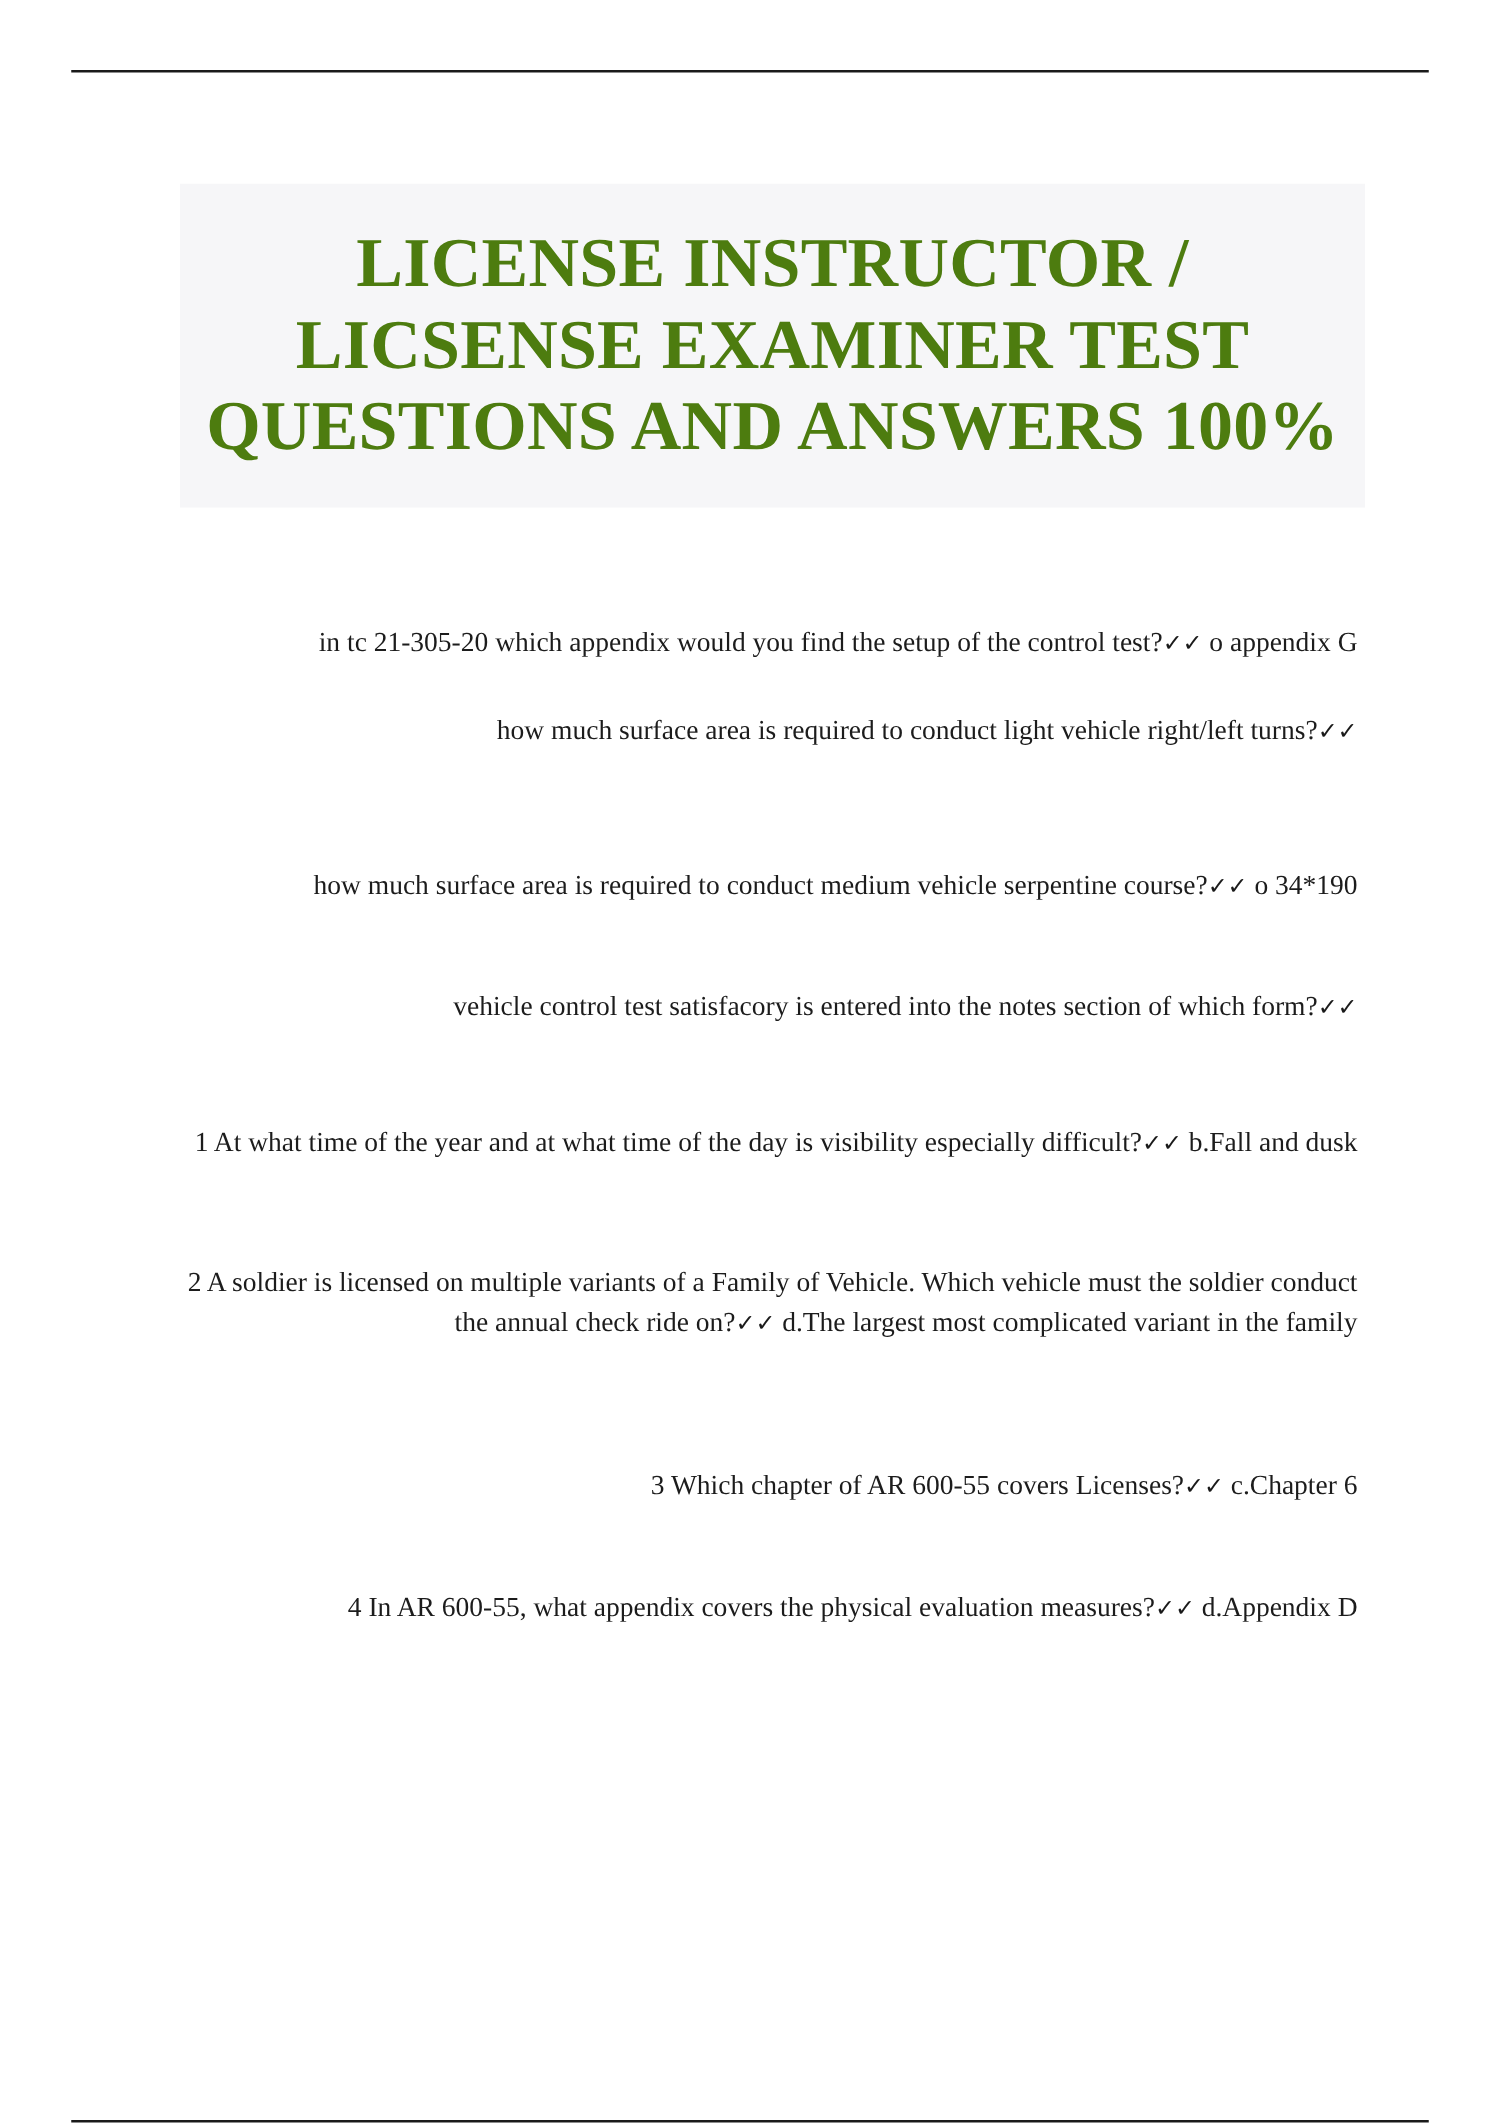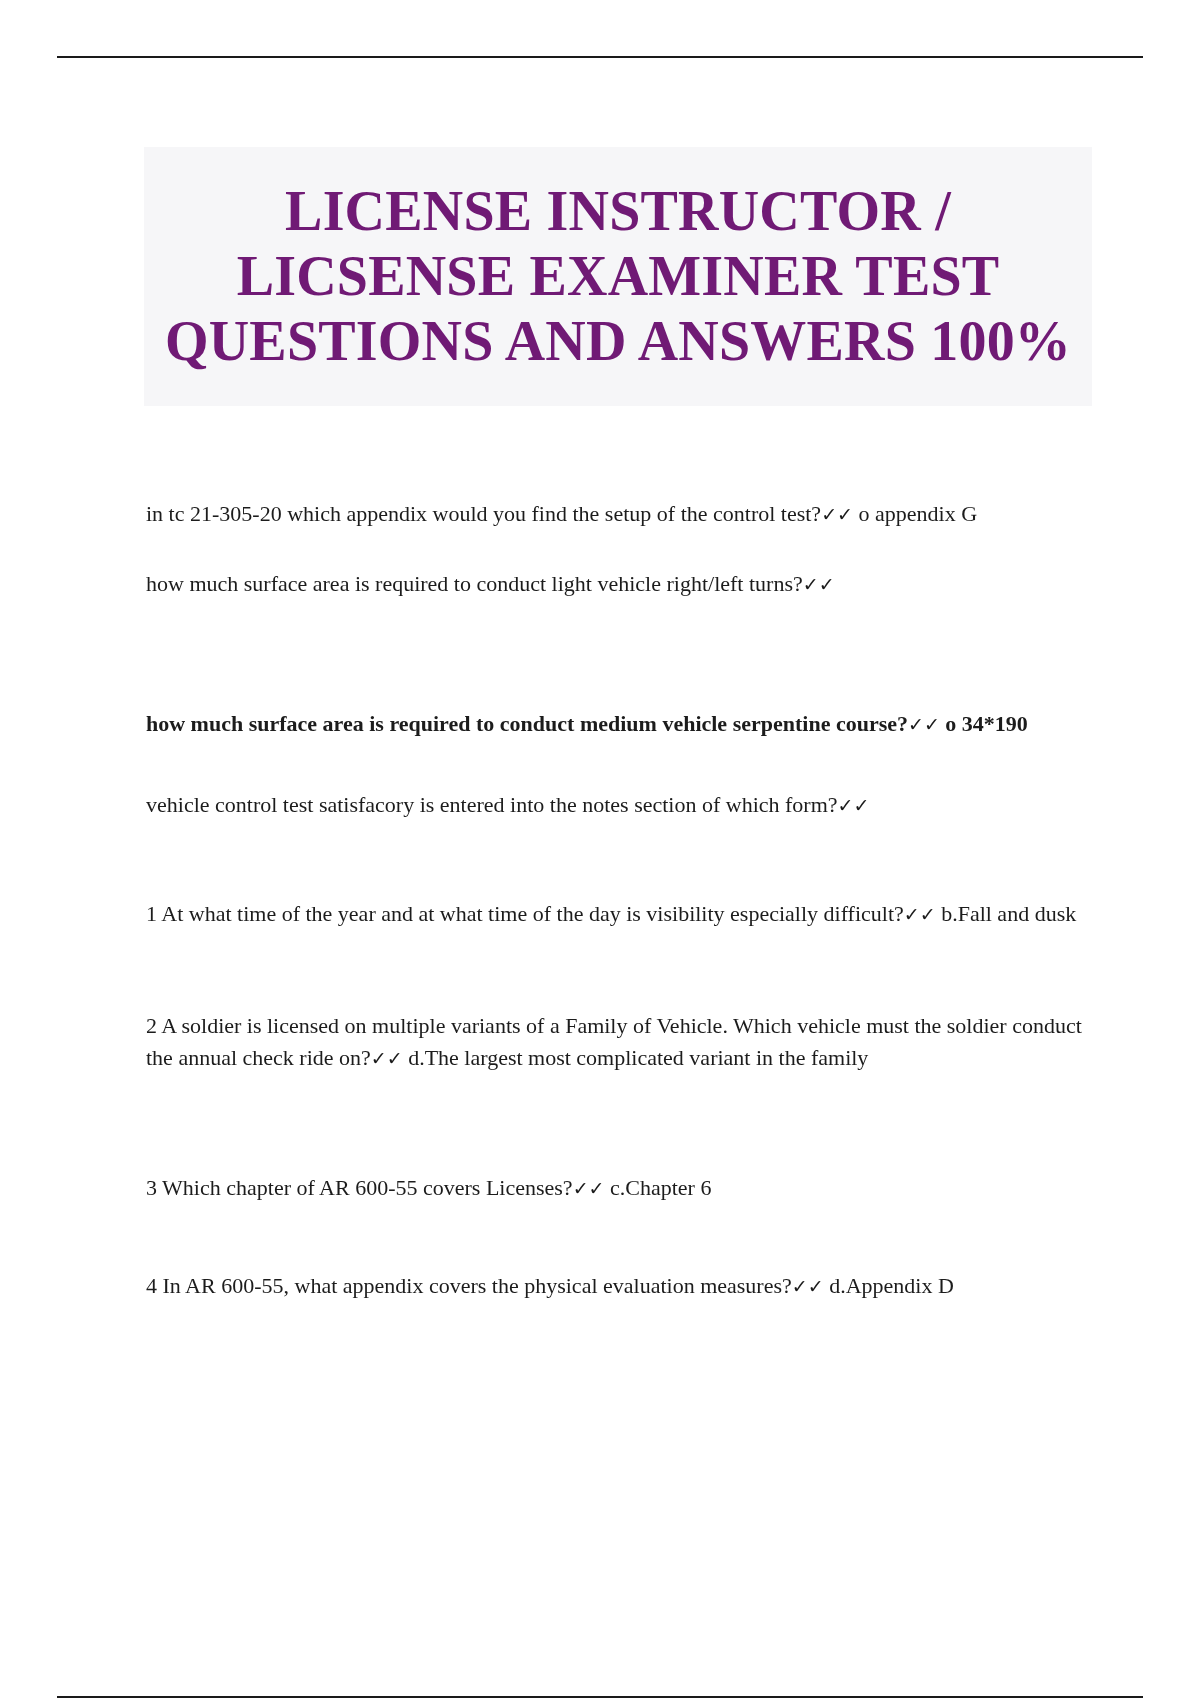--- a/index.html
+++ b/index.html
@@ -36,33 +36,34 @@
       align-items: center;
       justify-content: center;
     }
     .title {
       margin: 16px;
       text-align: center;
       font-family: "Liberation Serif", "DejaVu Serif", serif;
       font-weight: bold;
       font-size: 56px;
       line-height: 65px;
-      color: #701a75;
+      color: #4d7c0f;
       letter-spacing: 0.2px;
     }
     .title span { display: block; }
 
     .qa {
       position: absolute;
       left: 146px;
       width: 940px;
       margin: 0;
       font-size: 22px;
       line-height: 32px;
       color: #1c1c1c;
+      text-align: right;
     }
     .check {
       font-family: "DejaVu Sans", sans-serif;
       font-size: 19px;
       color: #1a1a1a;
     }
   </style>
 </head>
 <body>
 
@@ -77,21 +78,21 @@
 </div>
 
 <p class="qa" style="top:498px;">
   <span>in tc 21-305-20 which appendix would you find the setup of the control test?</span><span class="check">✓✓</span><span> o appendix G</span>
 </p>
 
 <p class="qa" style="top:568px;">
   <span>how much surface area is required to conduct light vehicle right/left turns?</span><span class="check">✓✓</span><span></span>
 </p>
 
-<p class="qa" style="top:708px;font-weight:bold;">
+<p class="qa" style="top:692px;">
   <span>how much surface area is required to conduct medium vehicle serpentine course?</span><span class="check">✓✓</span><span> o 34*190</span>
 </p>
 
 <p class="qa" style="top:789px;">
   <span>vehicle control test satisfacory is entered into the notes section of which form?</span><span class="check">✓✓</span><span></span>
 </p>
 
 <p class="qa" style="top:898px;">
   <span>1 At what time of the year and at what time of the day is visibility especially difficult?</span><span class="check">✓✓</span><span> b.Fall and dusk</span>
 </p>

